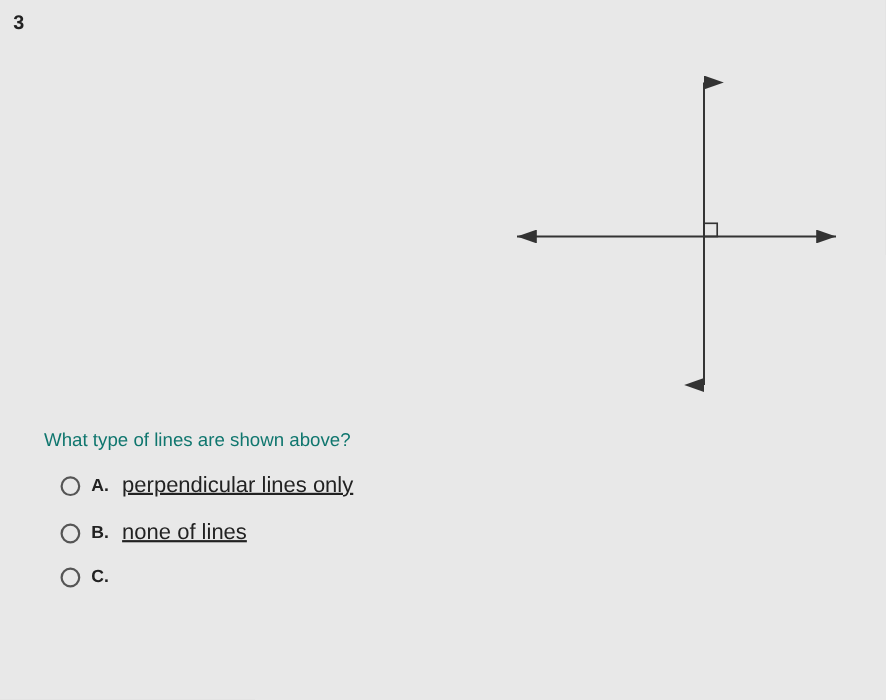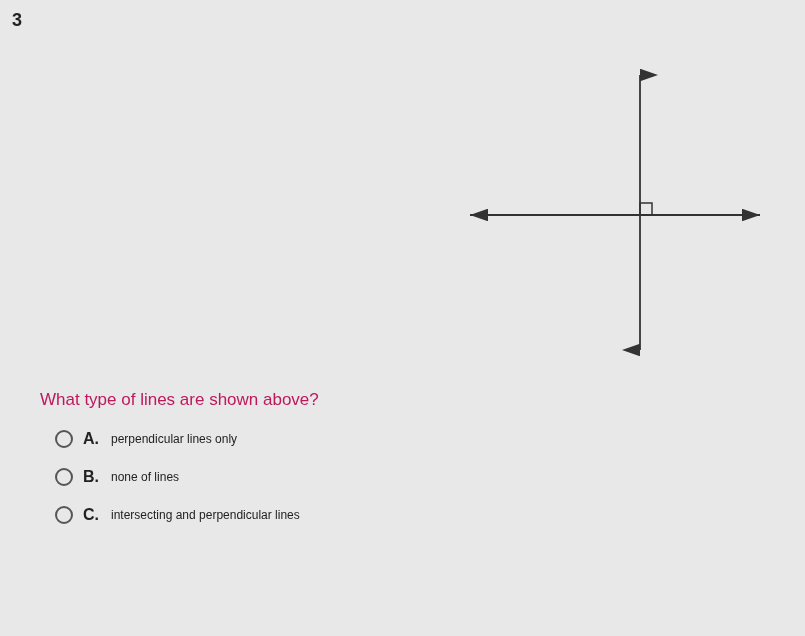--- a/index.html
+++ b/index.html
@@ -38,21 +38,21 @@
       width: 320px;
       height: 300px;
     }
 
     
     .question-text {
       position: absolute;
       top: 390px;
       left: 40px;
       font-size: 17px;
-      color: #be185d;
+      color: #0f766e;
       font-weight: normal;
     }
 
     
     .options {
       position: absolute;
       top: 430px;
       left: 55px;
       display: flex;
       flex-direction: column;
@@ -78,21 +78,22 @@
       display: inline-block;
     }
 
     .option-letter {
       font-weight: bold;
       font-size: 16px;
       margin-right: 2px;
     }
 
     .option-text {
-      font-size: 12px;
+      font-size: 20px;
+      text-decoration: underline;
     }
 
     svg.diagram {
       width: 100%;
       height: 100%;
     }
   </style>
 </head>
 <body>
 
@@ -138,18 +139,17 @@
 
     <div class="option">
       <span class="radio-circle"></span>
       <span class="option-letter">B.</span>
       <span class="option-text">none of lines</span>
     </div>
 
     <div class="option">
       <span class="radio-circle"></span>
       <span class="option-letter">C.</span>
-      <span class="option-text">intersecting and perpendicular lines</span>
     </div>
 
   </div>
 
 </div>
 
 </body></html>

